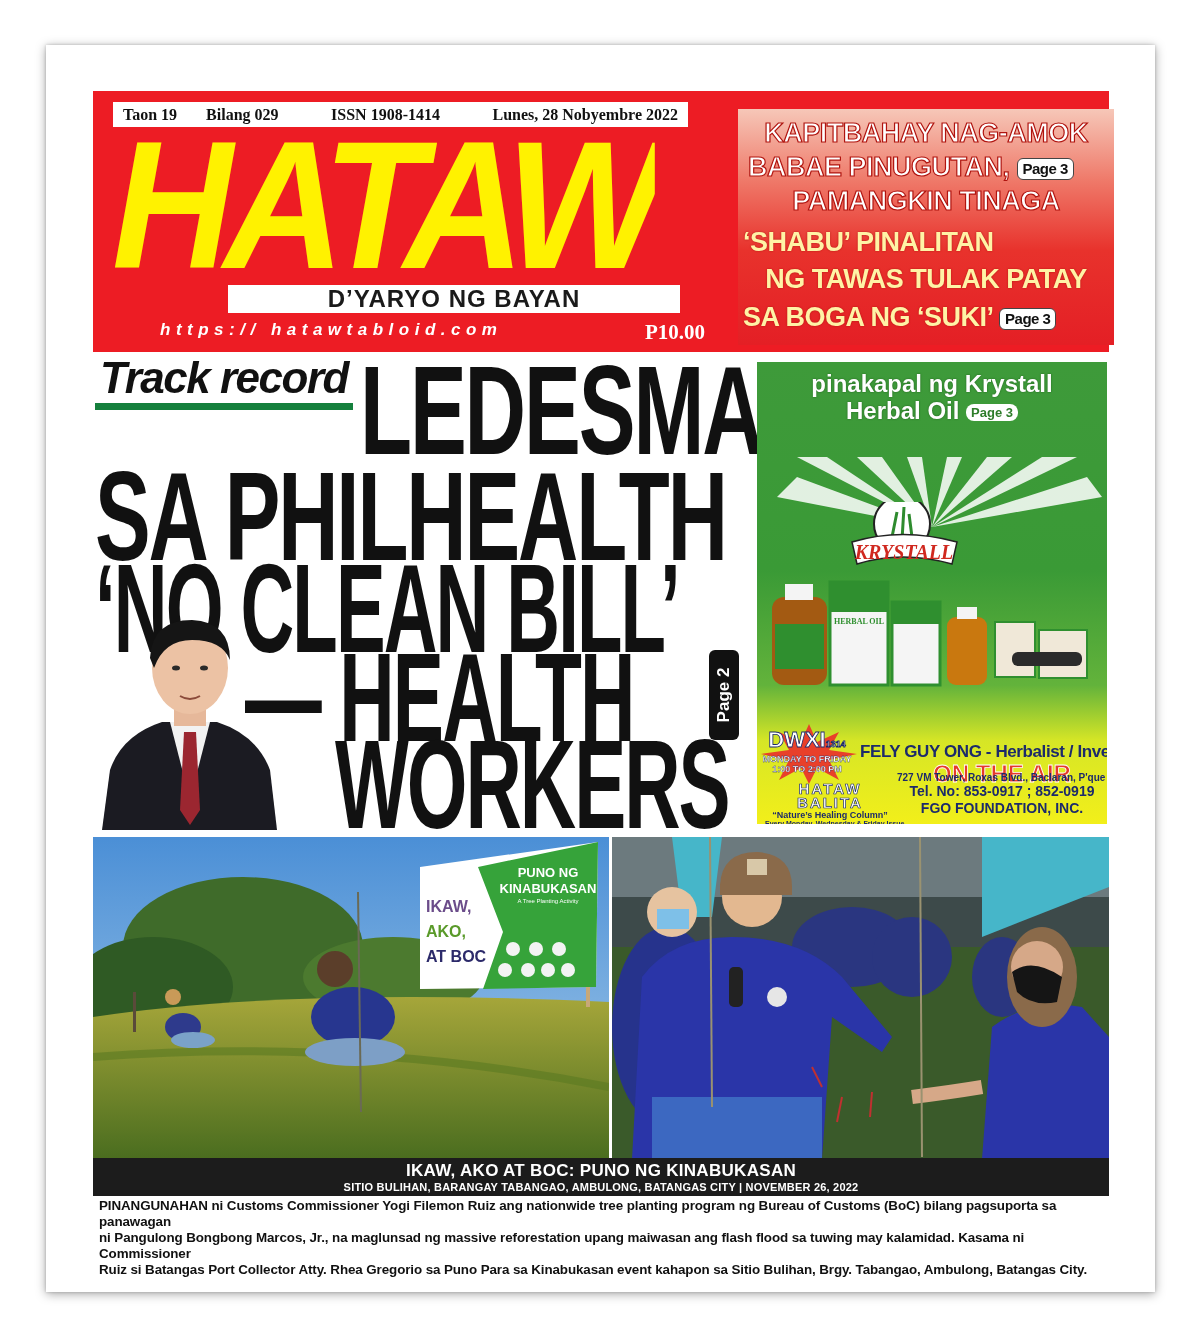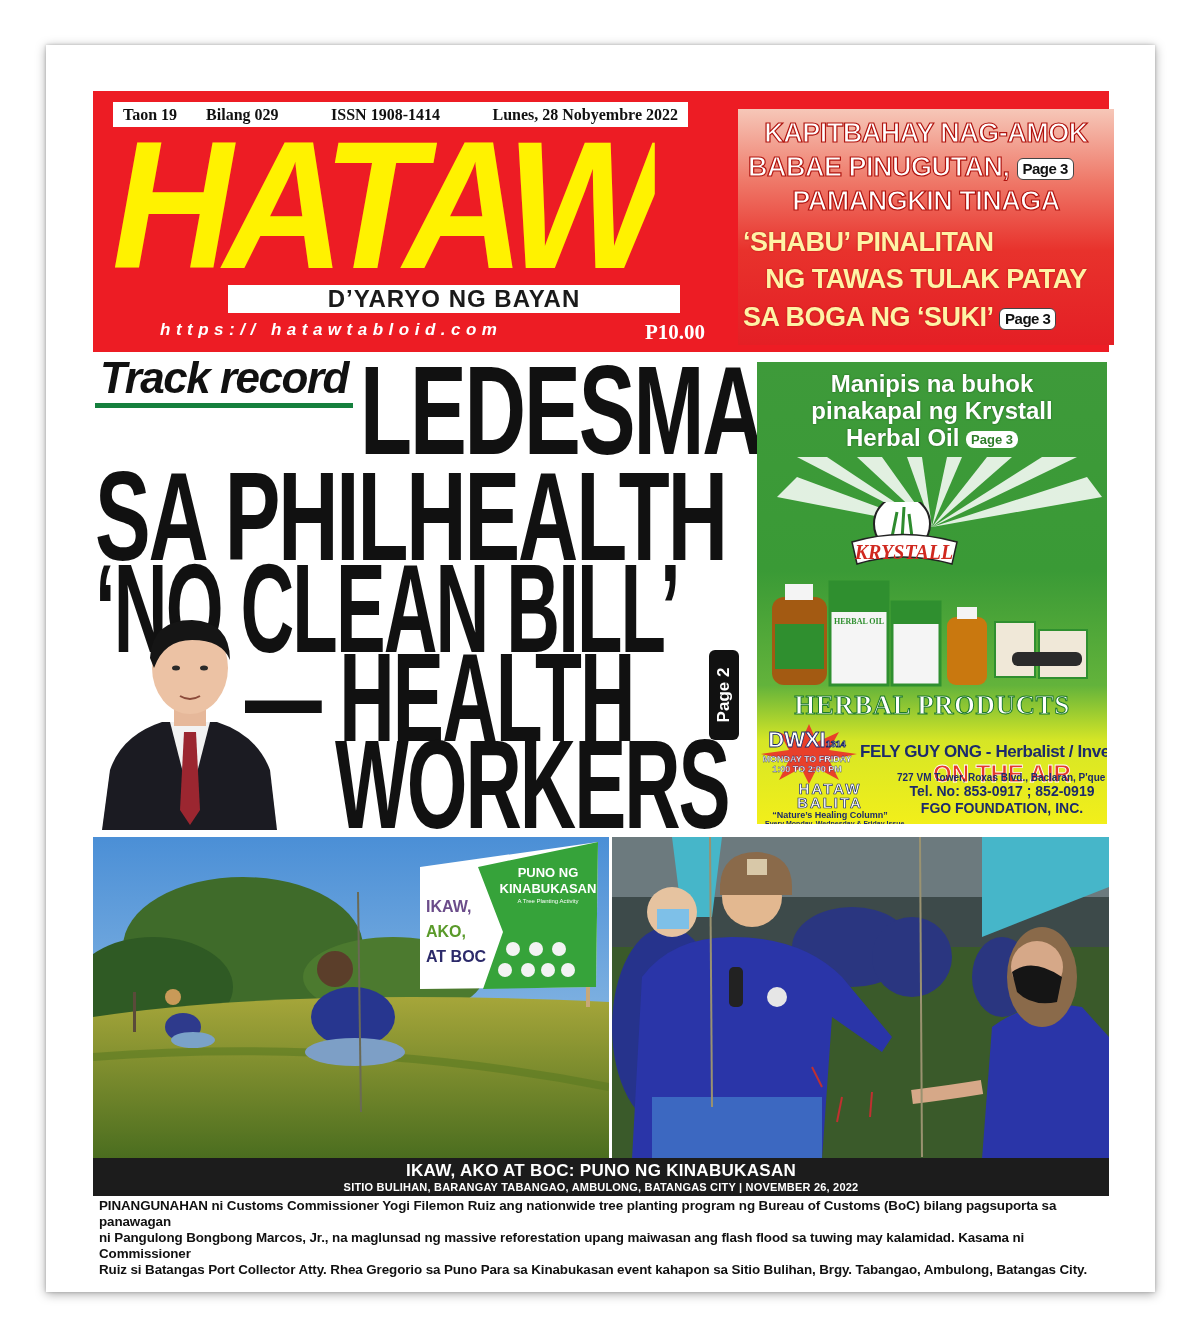--- a/index.html
+++ b/index.html
@@ -60,21 +60,21 @@
     font-size: 15px; font-weight: bold; line-height: 20px; padding: 0 5px;
     -webkit-text-stroke: 0; text-shadow: none; vertical-align: middle; border: 1px solid #444;
   }
 
   
   .kicker {
     position: absolute; left: 95px; top: 355px; width: 258px;
     font-weight: bold; font-style: italic; font-size: 44px; line-height: 46px; color: #111;
     text-align: center; letter-spacing: -1.5px;
   }
-  .kicker .k1 { display: block; border-bottom: 5px solid #15803d; padding-bottom: 2px; margin-bottom: 2px; }
+  .kicker .k1 { display: block; border-bottom: 7px solid #15803d; padding-bottom: 2px; margin-bottom: 2px; }
   .kicker .k2 { display: block; border-bottom: 1px solid #333; padding-bottom: 2px; }
   .hl {
     position: absolute; font-weight: bold; color: #111; white-space: nowrap;
     font-family: "Liberation Sans", sans-serif; letter-spacing: -3px;
     transform-origin: left top;
   }
   .hl1 { left: 360px; top: 352px; font-size: 120px; line-height: 110px; transform: scaleX(0.71) scaleY(1.05); }
   .hl2 { left: 95px; top: 463px; font-size: 120px; line-height: 100px; transform: scaleX(0.695) scaleY(1.05); }
   .hl3 { left: 95px; top: 555px; font-size: 120px; line-height: 100px; transform: scaleX(0.62) scaleY(1.05); }
   .hl4 { left: 245px; top: 650px; font-size: 120px; line-height: 90px; transform: scaleX(0.64) scaleY(1.05); }
@@ -204,21 +204,20 @@
   <rect x="72" y="88" width="32" height="28" fill="#e6b89a"></rect>
   <ellipse cx="88" cy="58" rx="38" ry="46" fill="#ecc2a4"></ellipse>
   <path d="M48 48 Q50 10 90 10 Q128 12 128 50 Q120 30 90 30 Q62 30 52 58 Z" fill="#151515"></path>
   <ellipse cx="74" cy="58" rx="4" ry="2.5" fill="#2a2a2a"></ellipse>
   <ellipse cx="102" cy="58" rx="4" ry="2.5" fill="#2a2a2a"></ellipse>
   <path d="M78 86 Q88 92 98 86" stroke="#8a4a3a" stroke-width="2" fill="none"></path>
 </svg>
 
 <div class="ad">
   <div class="ad-title">
-    <div>Manipis na buhok</div>
     <div>pinakapal ng Krystall</div>
     <div>
       <span>Herbal Oil</span>
       <span class="pagebadge">Page 3</span>
     </div>
   </div>
   <svg class="ad-rays" viewBox="0 0 350 120">
     <g fill="#ffffff" opacity="0.85">
       <polygon points="175,70 40,0 70,0"></polygon>
       <polygon points="175,70 100,0 125,0"></polygon>
@@ -242,21 +241,20 @@
     <rect x="63" y="80" width="58" height="30" fill="#2f8f2f"></rect>
     <text x="92" y="122" text-anchor="middle" font-size="8" font-weight="bold" fill="#2f8f2f" font-family="Liberation Serif, serif">HERBAL OIL</text>
     <rect x="125" y="100" width="48" height="83" fill="#f5f5f5" stroke="#2f8f2f" stroke-width="3"></rect>
     <rect x="125" y="100" width="48" height="22" fill="#2f8f2f"></rect>
     <rect x="180" y="115" width="40" height="68" rx="9" fill="#c9780f"></rect>
     <rect x="190" y="105" width="20" height="12" fill="#f4f4f4"></rect>
     <rect x="228" y="120" width="40" height="55" fill="#f0e8d8" stroke="#2f8f2f" stroke-width="2"></rect>
     <rect x="272" y="128" width="48" height="48" fill="#f0e8d8" stroke="#2f8f2f" stroke-width="2"></rect>
     <rect x="245" y="150" width="70" height="14" rx="6" fill="#2b2b2b"></rect>
   </svg>
-  <div class="ad-herbal">HERBAL PRODUCTS</div>
   <div class="ad-onair">ON THE AIR</div>
   <svg class="ad-star1" viewBox="0 0 100 60">
     <polygon points="50,0 58,18 80,8 70,26 98,30 70,36 80,56 58,44 50,60 42,44 20,56 30,36 2,30 30,26 20,8 42,18" fill="#e8402a"></polygon>
   </svg>
   <div class="ad-dwxi">
     <div class="call"><span>DWXI</span><small>1314</small></div>
     <div class="days">MONDAY TO FRIDAY</div>
     <div class="time">1:00 TO 2:00 PM</div>
   </div>
   <div class="ad-fely">FELY GUY ONG - Herbalist / Inventor</div>

